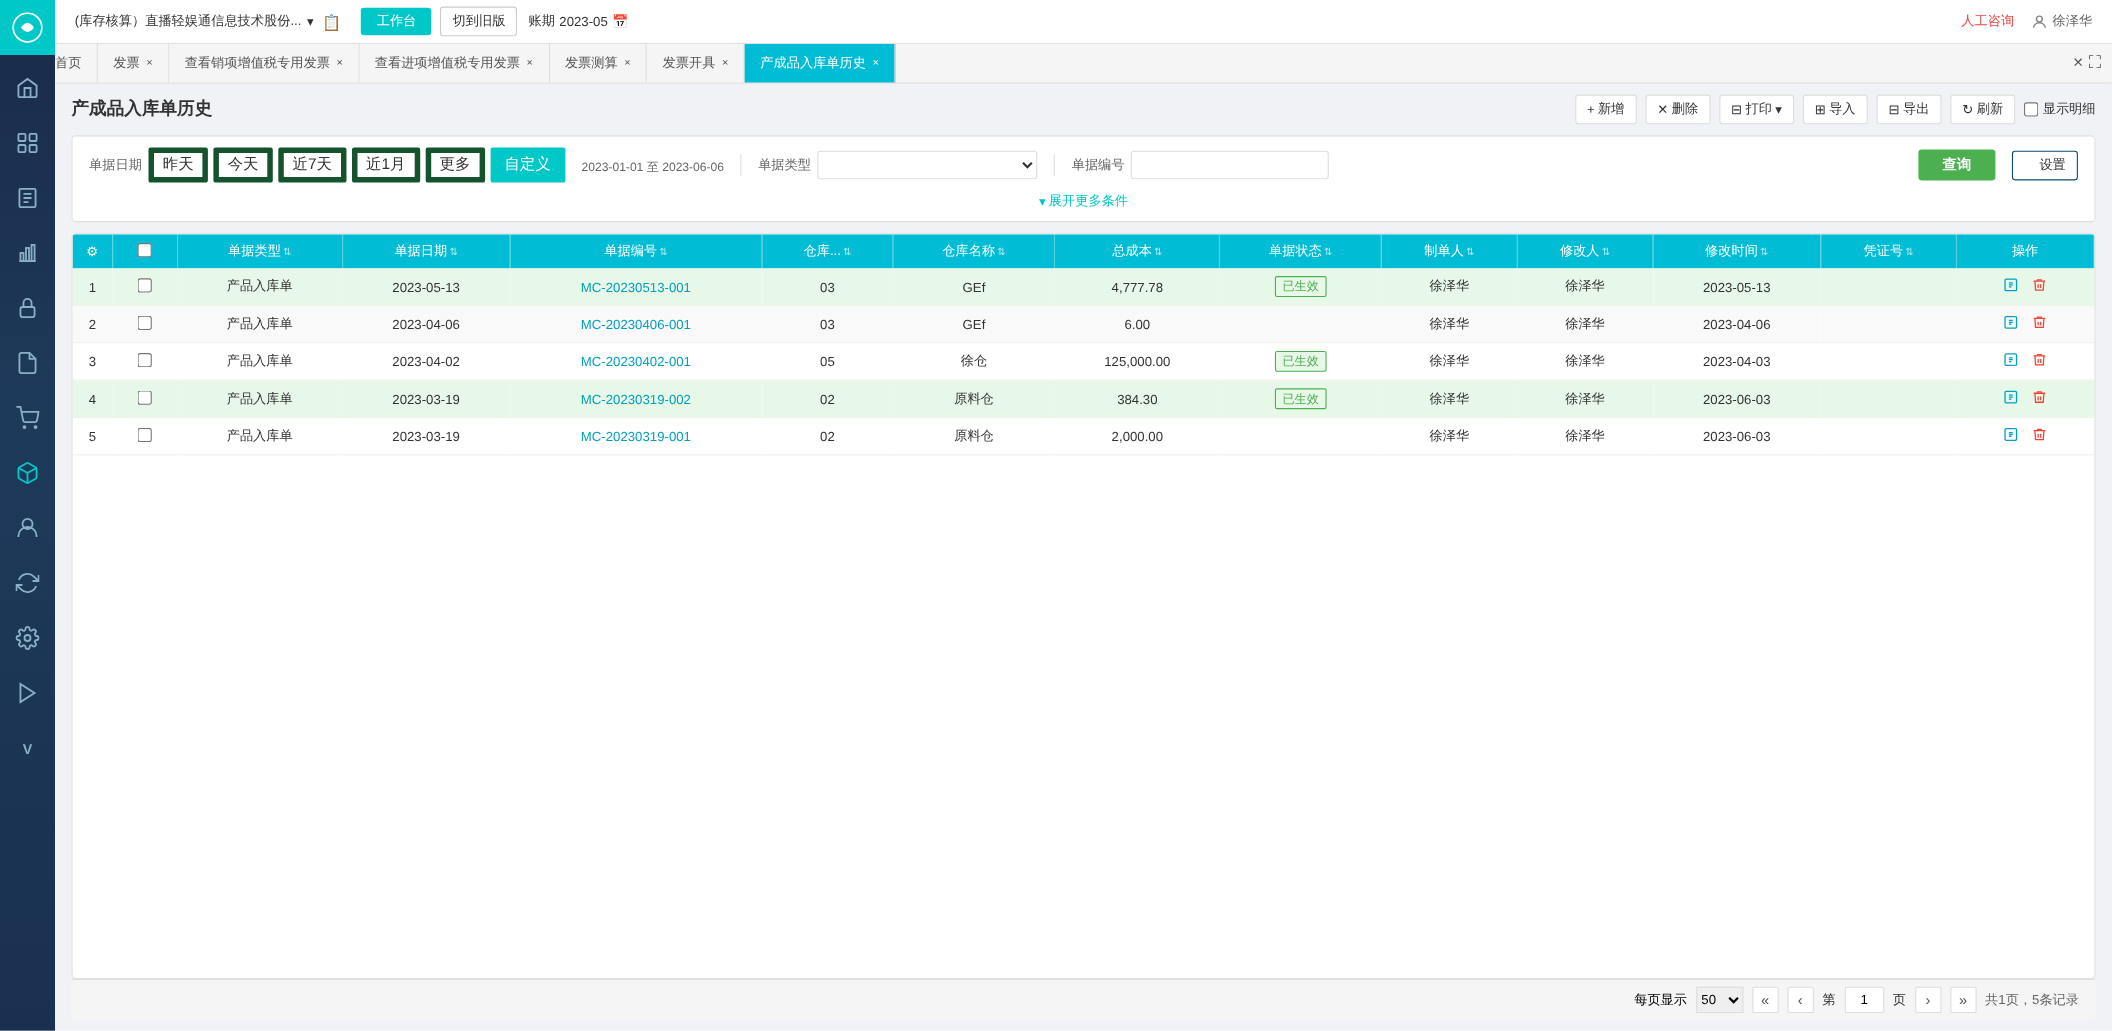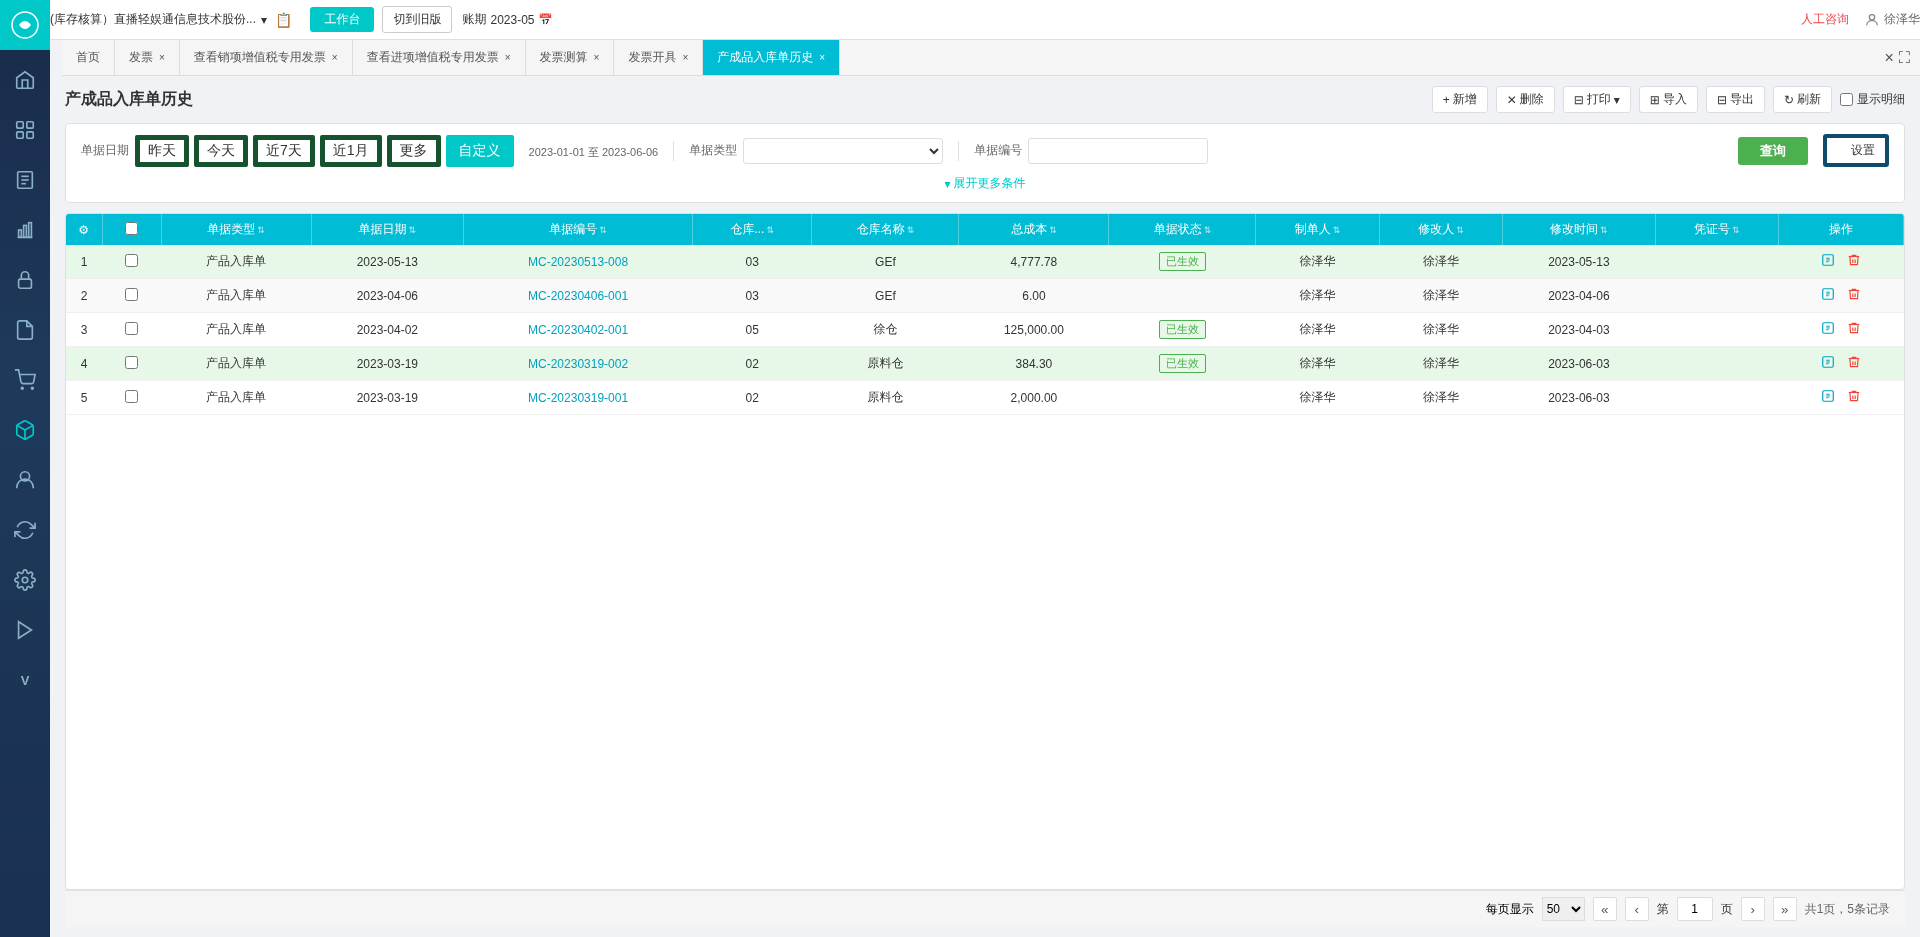--- a/index.html
+++ b/index.html
@@ -17,21 +17,21 @@
     .sidebar-item {
       width: 50px; height: 50px; display: flex; align-items: center; justify-content: center;
       color: #8ab0c8; cursor: pointer; position: relative;
     }
     .sidebar-item.active { color: #00c8c8; }
     .sidebar-item svg { width: 22px; height: 22px; }
 
     
     .topbar {
       position: fixed; left: 50px; top: 0; right: 0; height: 40px; background: #fff;
-      display: flex; align-items: center; padding: 0 0; border-bottom: 1px solid #e0e0e0;
+      display: flex; align-items: center; padding: 0 18px; border-bottom: 1px solid #e0e0e0;
       z-index: 99;
     }
     .topbar-title {
       font-size: 12px; color: #333; display: flex; align-items: center; gap: 5px;
     }
     .btn-workbench {
       background: #00c8c8; color: #fff; border: none; padding: 4px 14px; border-radius: 3px;
       cursor: pointer; font-size: 12px; margin-left: 18px;
     }
     .btn-switch {
@@ -41,21 +41,21 @@
     .topbar-period {
       margin-left: 10px; font-size: 12px; color: #333; display: flex; align-items: center; gap: 4px;
     }
     .topbar-right {
       margin-left: auto; display: flex; align-items: center; gap: 15px; font-size: 12px; color: #666;
     }
     .topbar-right .user { display: flex; align-items: center; gap: 4px; }
 
     
     .tabbar {
-      position: fixed; left: 62px; top: 40px; right: 0; height: 36px; background: #f5f5f5;
+      position: fixed; left: 36px; top: 40px; right: 0; height: 36px; background: #f5f5f5;
       display: flex; align-items: center; border-bottom: 1px solid #ddd; z-index: 98; overflow: hidden;
     }
     .tab-item {
       height: 36px; padding: 0 14px; display: flex; align-items: center; gap: 6px;
       font-size: 12px; color: #555; cursor: pointer; border-right: 1px solid #ddd;
       white-space: nowrap; background: #f5f5f5;
     }
     .tab-item.active { background: #00bcd4; color: #fff; }
     .tab-close { font-size: 10px; color: inherit; cursor: pointer; }
     .tabbar-right { margin-left: auto; display: flex; align-items: center; gap: 5px; padding-right: 10px; }
@@ -397,21 +397,21 @@
         </div>
 
         <div class="filter-divider"></div>
 
         <div class="filter-field">
           <label class="filter-label">单据编号</label>
           <input type="text" class="filter-input" style="">
         </div>
 
         <button class="query-btn" style="position:relative; right:auto; top:auto; background:#4caf50; color:#fff; border:none; padding:5px 22px; border-radius:3px; cursor:pointer; font-size:13px; font-weight:bold; margin-left:auto;">查询</button>
-        <button class="action-btn" style="background:#fff; border:4px solid #0c4a6e;padding-left:24px;">设置</button>
+        <button class="action-btn" style="background:#fff; border:1px solid #0c4a6e;padding-left:24px;">设置</button>
       </div>
 
       <div class="filter-row2">
         <button class="expand-btn">
           <span>▾</span>
           <span>展开更多条件</span>
         </button>
       </div>
     </div>
 
@@ -434,21 +434,21 @@
             <th><span class="th-sort">凭证号 <span class="sort-icon">⇅</span></span></th>
             <th>操作</th>
           </tr>
         </thead>
         <tbody id="table-body">
         <tr class="highlight">
     <td>1</td>
     <td><input type="checkbox" style=""></td>
     <td>产品入库单</td>
     <td>2023-05-13</td>
-    <td class="link">MC-20230513-008</td>
+    <td class="link">MC-20230513-001</td>
     <td>03</td>
     <td>GEf</td>
     <td>4,777.78</td>
     <td><span class="status-badge">已生效</span></td>
     <td>徐泽华</td>
     <td>徐泽华</td>
     <td>2023-05-13</td>
     <td></td>
     <td>
       <button class="op-btn" title="编辑">

